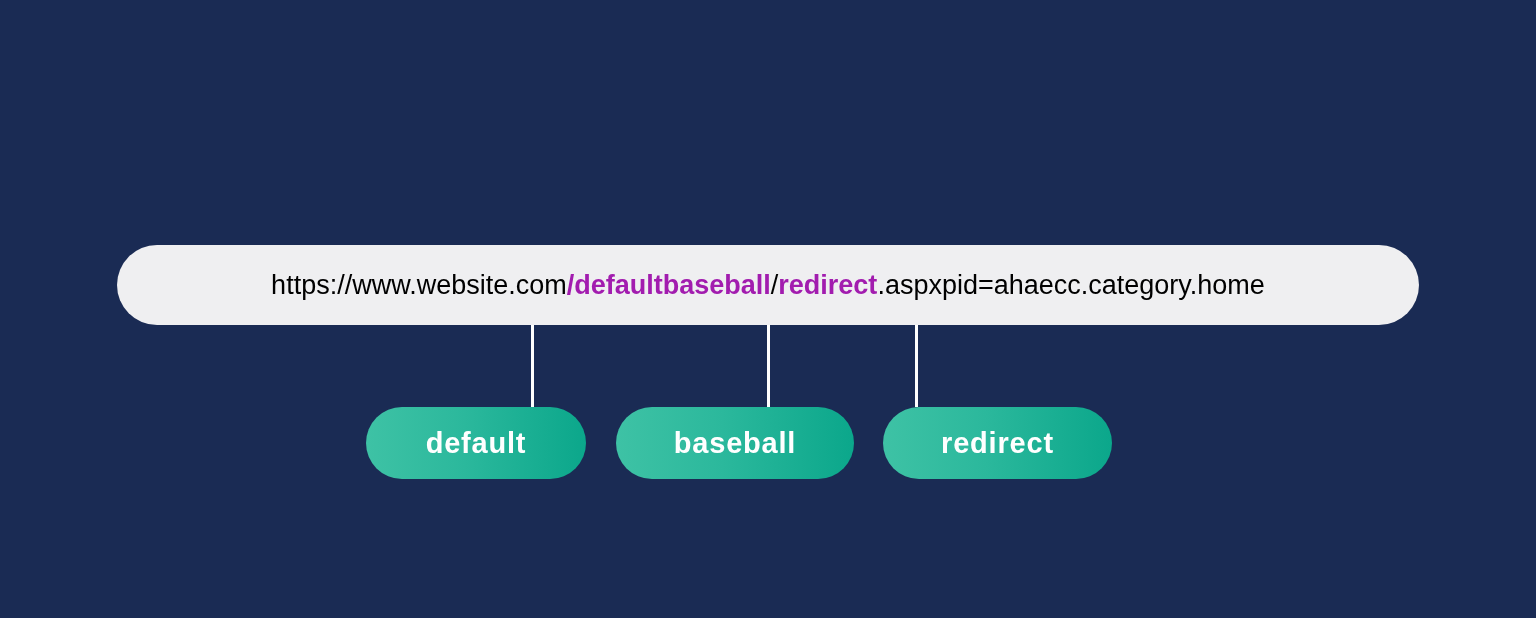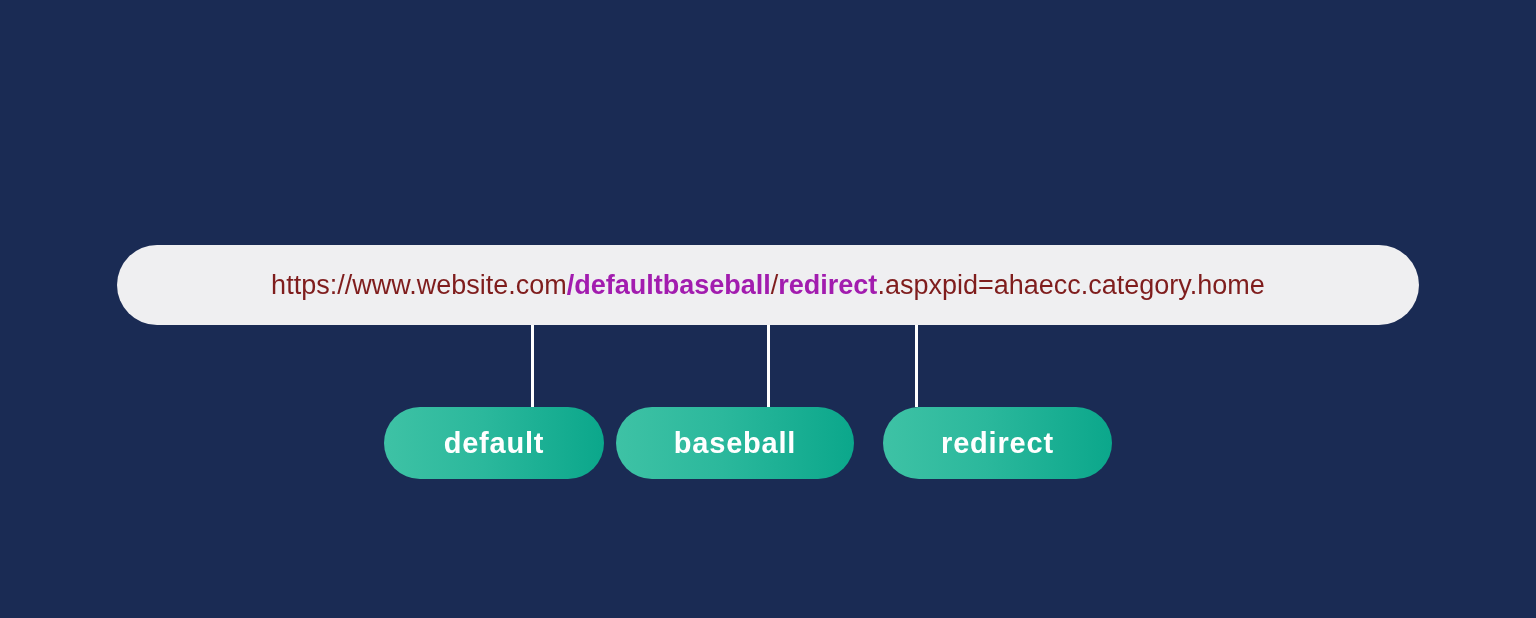--- a/index.html
+++ b/index.html
@@ -38,21 +38,21 @@
     height: 80px;
     background: #efeff1;
     border-radius: 40px;
     display: flex;
     align-items: center;
     justify-content: center;
     white-space: nowrap;
     font-size: 27px;
   }
   .url-bar .seg-muted {
-    color: #7f1d1d;
+    color: #000000;
     font-weight: 400;
   }
   .url-bar .seg-emph {
     color: #a21caf;
     font-weight: 700;
   }
 
   
   .connector {
     position: absolute;
@@ -73,21 +73,21 @@
     border-radius: 36px;
     background: linear-gradient(90deg, #3ec2a5 0%, #2bb89c 45%, #0ba78b 100%);
     display: flex;
     align-items: center;
     justify-content: center;
     color: #ffffff;
     font-size: 29px;
     font-weight: 700;
     letter-spacing: 0.8px;
   }
-  .pill.p1 { left: 384px; width: 220px; }
+  .pill.p1 { left: 366px; width: 220px; }
   .pill.p2 { left: 616px; width: 238px; }
   .pill.p3 { left: 883px; width: 229px; }
 </style>
 </head>
 <body>
 
 <div class="canvas">
 
 
   <div class="url-bar">

